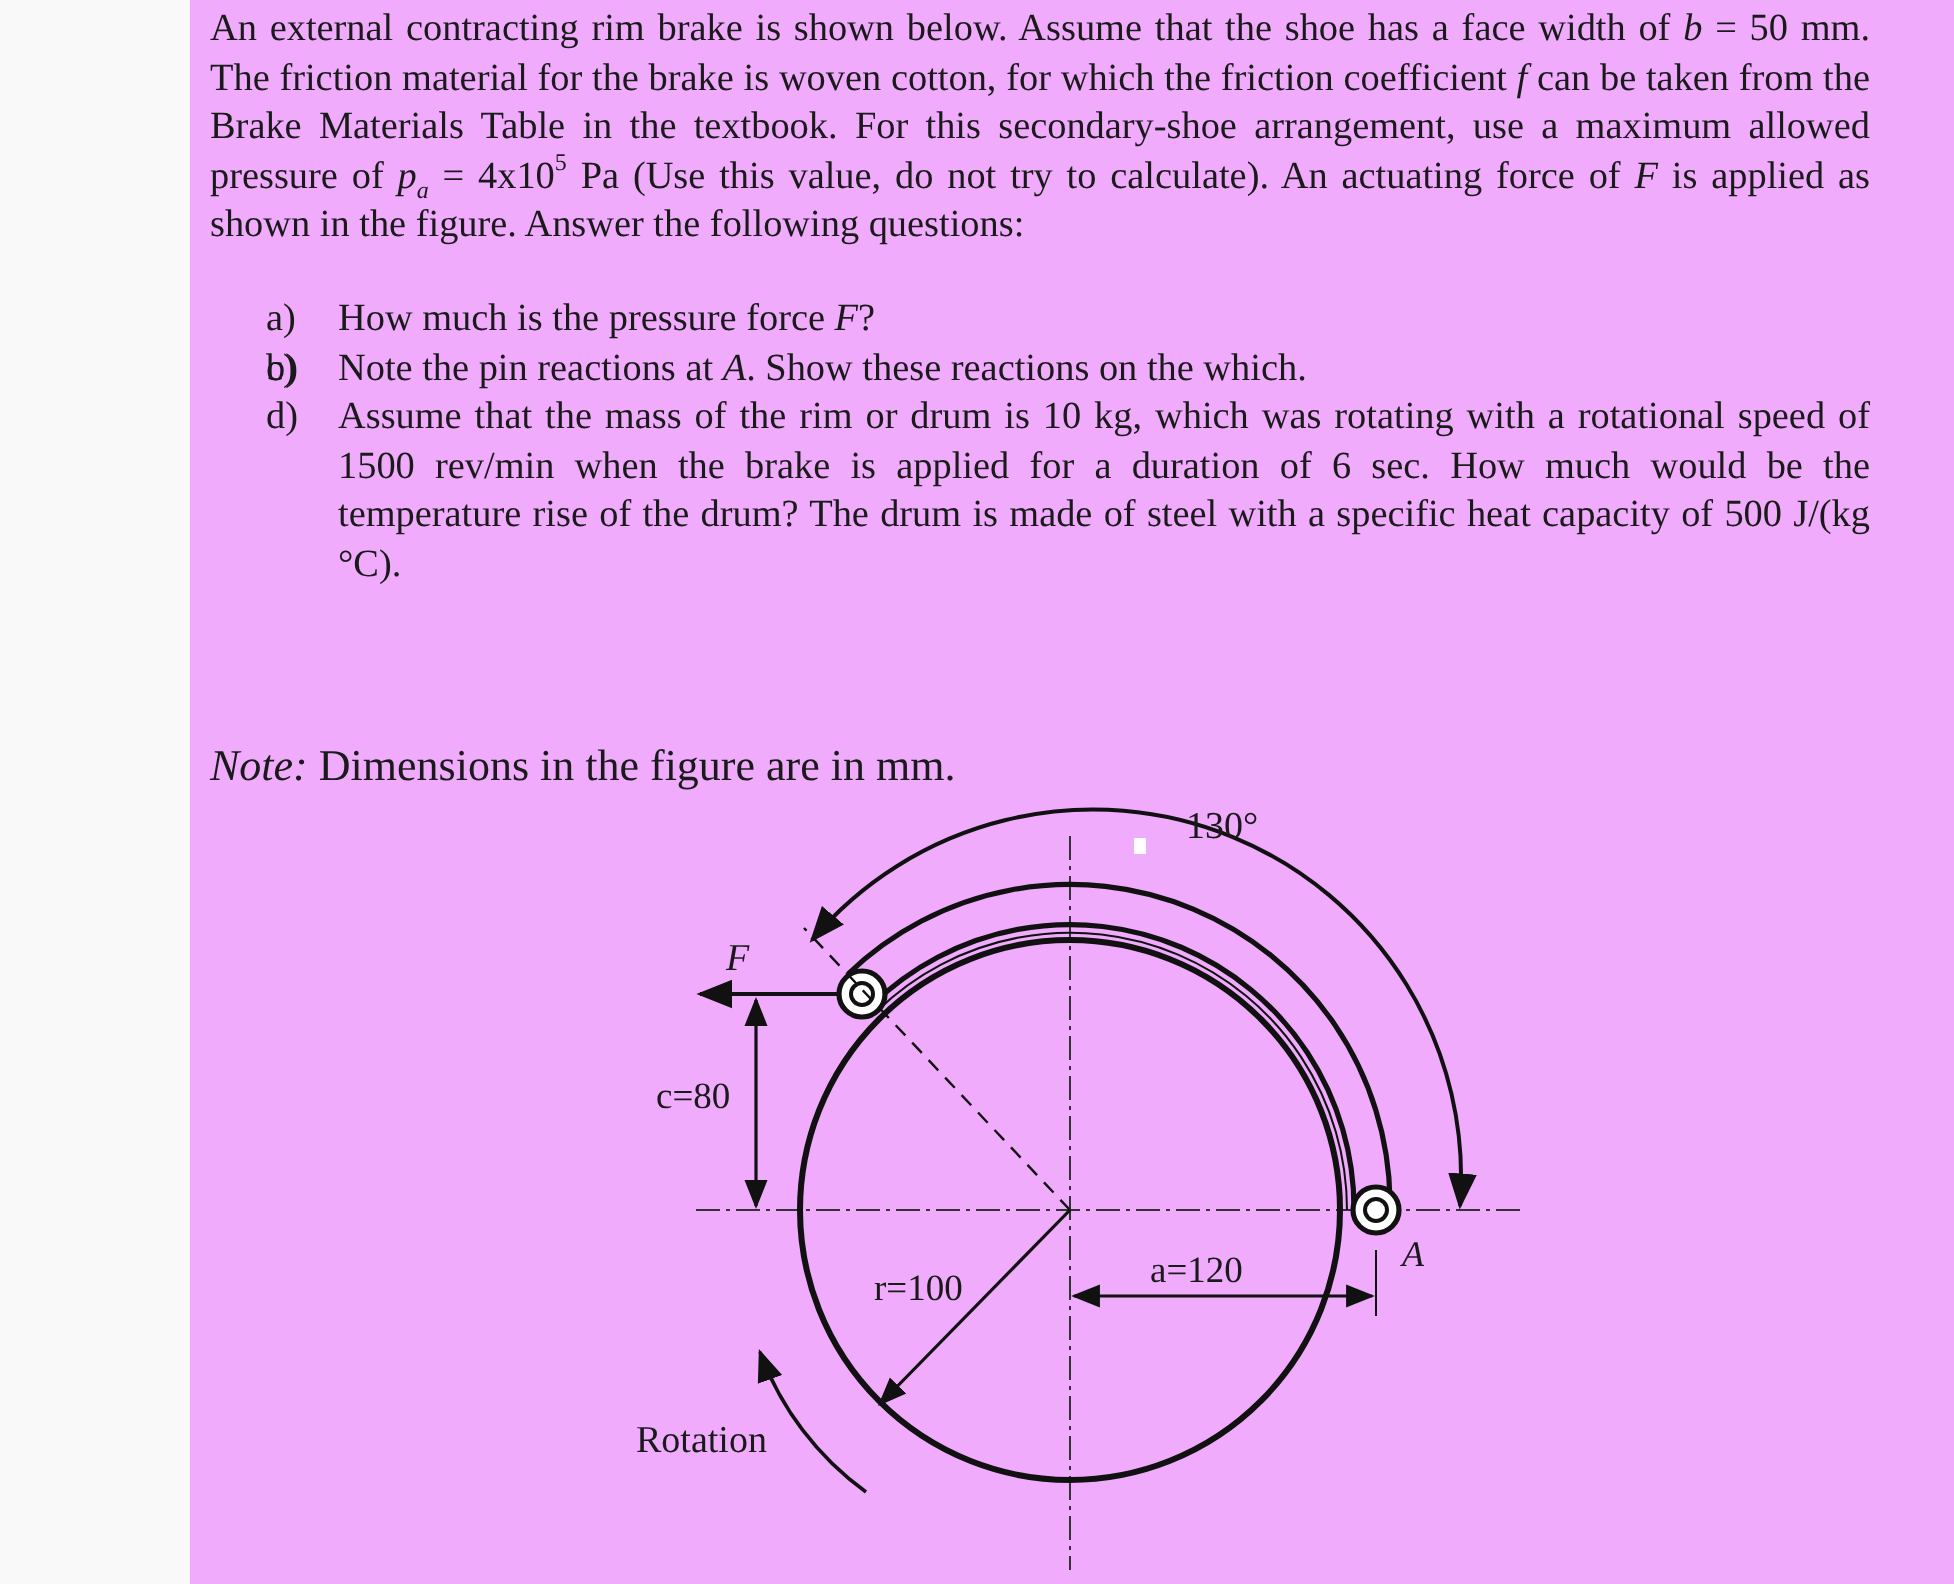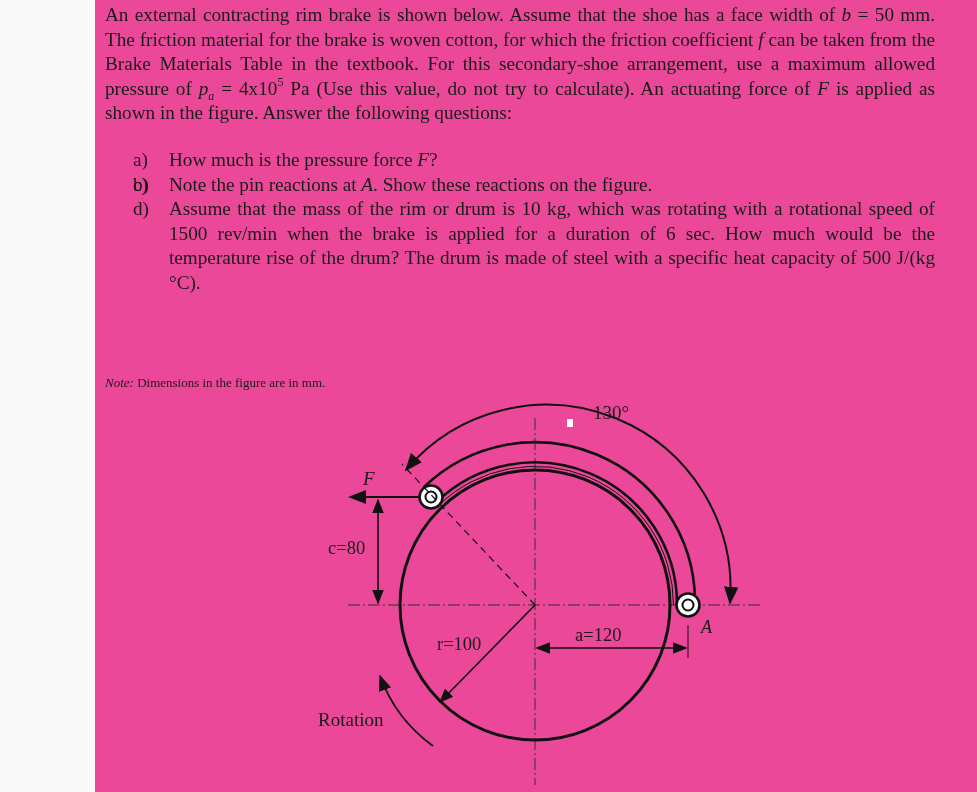--- a/index.html
+++ b/index.html
@@ -5,50 +5,50 @@
   html, body { margin: 0; padding: 0; }
   body {
     width: 977px; height: 792px; overflow: hidden;
     background: #f9f9f9;
     font-family: "Liberation Serif", "DejaVu Serif", serif;
     color: #1a1a1a;
     position: relative;
   }
   .page {
     position: absolute; left: 95px; top: 0; width: 882px; height: 792px;
-    background: #ec4899;
+    background: #f0abfc;
   }
   .intro {
     position: absolute; left: 10px; top: 3px; width: 830px;
     font-size: 19.2px; line-height: 24.6px;
     text-align: justify;
     margin: 0;
   }
   .intro i, .q i { font-style: italic; }
   .qs { position: absolute; left: 38px; top: 148px; width: 802px; margin: 0; padding: 0; list-style: none; }
   .q { position: relative; padding-left: 36px; font-size: 19.2px; line-height: 24.6px; text-align: justify; }
   .q .lbl { position: absolute; left: 0; top: 0; }
-  .note { position: absolute; left: 10px; top: 371px; font-size: 13px; line-height: 24px; }
+  .note { position: absolute; left: 10px; top: 371px; font-size: 22px; line-height: 24px; }
   .note i { font-style: italic; }
   svg.fig { position: absolute; left: 0; top: 0; }
   .fig text { font-family: "Liberation Serif", "DejaVu Serif", serif; fill: #1a1a1a; }
   sup { font-size: 12px; line-height: 0; position: relative; top: -1px; }
   sub { font-size: 12px; line-height: 0; }
 </style>
 </head>
 <body>
 
 <div class="page">
 
   <p class="intro"><span>An external contracting rim brake is shown below. Assume that the shoe has a face width of </span><i>b</i><span> = 50 mm. The friction material for the brake is woven cotton, for which the friction coefficient </span><i>f</i><span> can be taken from the Brake Materials Table in the textbook. For this secondary-shoe arrangement, use a maximum allowed pressure of </span><i>p</i><sub><i>a</i></sub><span> = 4x10</span><sup>5</sup><span> Pa (Use this value, do not try to calculate). An actuating force of </span><i>F</i><span> is applied as shown in the figure. Answer the following questions:</span></p>
 
   <ol class="qs">
     <li class="q"><span class="lbl">a)</span><span>How much is the pressure force </span><i>F</i><span>?</span></li>
     <li class="q"><span class="lbl">b)</span></li>
-    <li class="q"><span class="lbl">c)</span><span>Note the pin reactions at </span><i>A</i><span>. Show these reactions on the figure.</span></li>
+    <li class="q"><span class="lbl">c)</span><span>Note the pin reactions at </span><i>A</i><span>. Show these reactions on the which.</span></li>
     <li class="q"><span class="lbl">d)</span><span>Assume that the mass of the rim or drum is 10 kg, which was rotating with a rotational speed of 1500 rev/min when the brake is applied for a duration of 6 sec. How much would be the temperature rise of the drum? The drum is made of steel with a specific heat capacity of 500 J/(kg °C).</span></li>
   </ol>
 
   <div class="note"><i>Note:</i><span> Dimensions in the figure are in mm.</span></div>
 </div>
 
 <svg class="fig" width="977" height="792" viewBox="0 0 977 792">
   <defs>
     <marker id="ah" viewBox="0 0 10 10" refX="9" refY="5" markerWidth="9" markerHeight="9" orient="auto-start-reverse">
       <path d="M0,1 L10,5 L0,9 z" fill="#111"></path>

